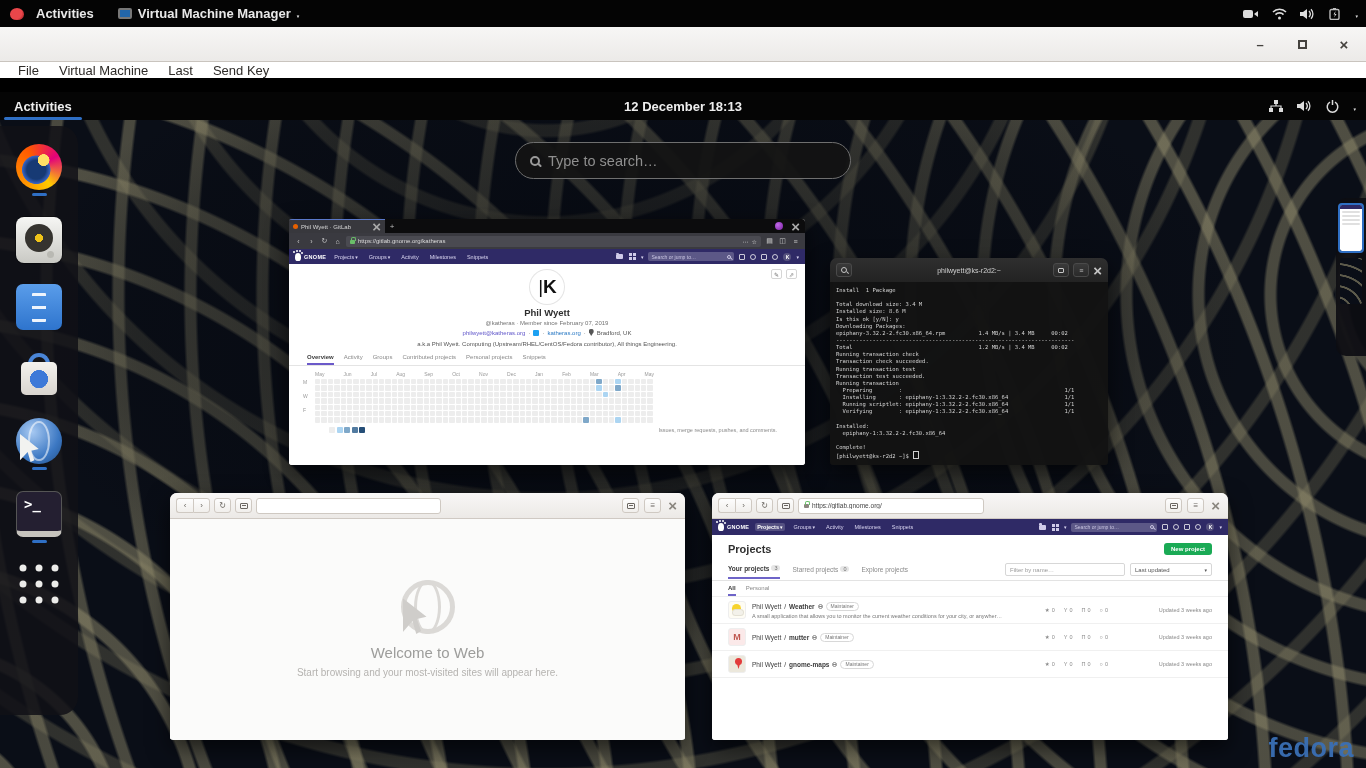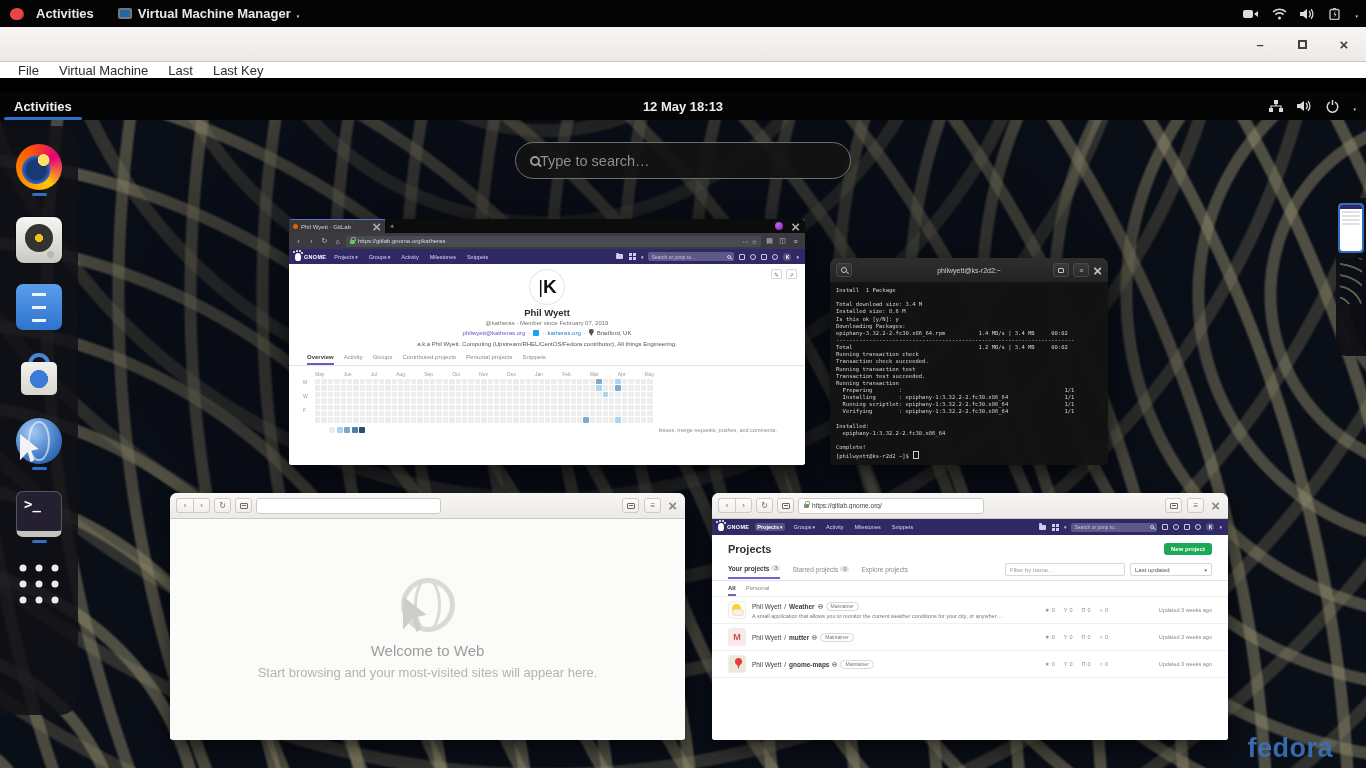--- a/index.html
+++ b/index.html
@@ -35,21 +35,21 @@
       repeating-radial-gradient(circle at 106% 30%, rgba(0,0,0,0) 0 26px, rgba(148,142,110,.46) 29px 38px, rgba(0,0,0,0) 41px 72px),
       repeating-radial-gradient(circle at 40% -28%, rgba(0,0,0,0) 0 36px, rgba(122,117,90,.34) 39px 49px, rgba(0,0,0,0) 52px 92px),
       #0a0e17;}
   .g-topbar{position:absolute;left:0;top:0;width:1366px;height:28px;background:#050505;color:#eee;display:flex;align-items:center;}
   .g-activities{font-size:13px;font-weight:700;padding:0 14px;height:100%;display:flex;align-items:center;position:relative;}
   .g-activities .underline{position:absolute;left:4px;right:4px;bottom:0;height:3px;background:#2f6fc4;border-radius:2px;}
   .g-clock{position:absolute;left:0;right:0;text-align:center;font-size:13px;font-weight:700;}
   .g-tray{position:absolute;right:10px;top:0;height:28px;display:flex;align-items:center;gap:14px;}
   
   .g-search{position:absolute;left:515px;top:50px;width:336px;height:37px;border:1px solid #6f6f6f;border-radius:19px;
-    background:rgba(20,20,20,.92);display:flex;align-items:center;padding:16px 14px;gap:0;}
+    background:rgba(20,20,20,.92);display:flex;align-items:center;padding:16px 14px;gap:8px;}
   .g-search input{background:transparent;border:none;outline:none;color:#a8a8a8;font-size:14.5px;width:100%;font-family:inherit;}
   .g-search input::placeholder{color:#8f8f8f;}
   .mag{width:10px;height:10px;border:2px solid #9a9a9a;border-radius:50%;position:relative;flex:none;}
   .mag::after{content:"";position:absolute;width:5px;height:2px;background:#9a9a9a;transform:rotate(45deg);right:-4px;bottom:-2px;border-radius:1px;}
   
   .dock{position:absolute;left:0;top:34px;width:78px;height:589px;background:rgba(16,16,22,.85);
     border-radius:0 18px 18px 0;display:flex;flex-direction:column;align-items:center;padding-top:18px;gap:21px;}
   .dock-item{width:50px;display:flex;flex-direction:column;align-items:center;position:relative;}
   .dock-glyph{width:46px;height:46px;position:relative;}
   .run-indicator{display:none;width:15px;height:3px;border-radius:2px;background:#2f6fc4;margin-top:3px;}
@@ -189,21 +189,21 @@
   .i-fwd::before{content:"\203A";}
   .i-reload::before{content:"\21BB";}
   
   .ep-welcome{height:220px;display:flex;flex-direction:column;align-items:center;justify-content:center;background:#fbfbfa;}
   .web-logo{width:54px;height:54px;position:relative;margin-bottom:10px;}
   .web-logo .circ{position:absolute;inset:0;border:5px solid #dbd9d6;border-radius:50%;}
   .web-logo .merid{position:absolute;left:25%;top:0;width:50%;height:100%;border:3px solid #dbd9d6;border-radius:50%;}
   .web-logo .arrow{position:absolute;left:2px;top:18px;width:30px;height:36px;background:#cfcdca;
     clip-path:polygon(0 0,80% 52%,48% 58%,62% 92%,46% 100%,33% 64%,0 96%);}
   .ep-welcome-title{font-size:15px;font-weight:400;color:#9d9d9b;}
-  .ep-welcome-sub{font-size:13px;color:#b5b3b0;margin-top:6px;}
+  .ep-welcome-sub{font-size:10px;color:#b5b3b0;margin-top:6px;}
   
   .pj-content{height:205px;background:#fff;position:relative;}
   .pj-head{display:flex;align-items:center;padding:8px 16px 0 16px;}
   .pj-title{font-size:11px;font-weight:700;color:#303030;}
   .pj-new{margin-left:auto;background:#1aaa55;color:#fff;font-size:6px;font-weight:700;padding:3px 7px;border-radius:3px;}
   .pj-tabs-row{display:flex;align-items:center;padding:8px 16px 0 16px;border-bottom:1px solid #e3e3e3;}
   .pj-tabs{display:flex;gap:12px;}
   .pj-tab{font-size:6.5px;color:#8a8a8a;display:flex;align-items:center;gap:2px;padding-bottom:5px;}
   .pj-tab.active{color:#3a3a3a;font-weight:700;border-bottom:2px solid #6e64c8;}
   .pj-count{background:#e6e6e6;color:#707070;font-size:5.5px;border-radius:6px;padding:0 3px;font-weight:400;}
@@ -238,21 +238,21 @@
   
   .ws{position:absolute;right:0;top:106px;width:30px;height:158px;background:rgba(13,13,18,.92);border-radius:10px 0 0 10px;
     display:flex;flex-direction:column;align-items:center;gap:7px;padding-top:7px;}
   .ws-thumb{width:22px;height:46px;border-radius:2px;overflow:hidden;background:#fff;}
   .ws-thumb.active{outline:2px solid #2f6fc4;}
   .ws-mini-bar{height:4px;background:#2f2a66;}
   .ws-mini-line{height:2px;margin:2px 2px 0 2px;background:#e0e0e0;border-radius:1px;}
   .ws-thumb.empty{background:
     repeating-radial-gradient(circle at -20% 120%, rgba(0,0,0,0) 0 4px, rgba(148,142,110,.6) 4.5px 6px, rgba(0,0,0,0) 6.5px 11px),#0a0e17;}
   
-  .fedora-brand{position:absolute;right:33px;bottom:4px;font-size:27px;font-weight:700;color:#3a6fb5;letter-spacing:.5px;opacity:.95;
+  .fedora-brand{position:absolute;right:12px;bottom:4px;font-size:27px;font-weight:700;color:#3a6fb5;letter-spacing:.5px;opacity:.95;
     font-family:"Liberation Sans",sans-serif;}
   .ic-svg{display:block;}
 </style>
 </head>
 <body>
 
 <div class="host-bar">
   <div class="host-left">
     <span class="distro-dot"></span>
     <span class="host-activities">Activities</span>
@@ -289,31 +289,31 @@
   <div class="vm-controls">
     <span class="wc i-min"></span>
     <span class="wc"><span class="i-maxbox"></span></span>
     <span class="wc i-close"></span>
   </div>
 </div>
 <div class="vm-menubar" id="vm-menus">
     <span class="vm-menu-item">File</span>
     <span class="vm-menu-item">Virtual Machine</span>
     <span class="vm-menu-item">Last</span>
-    <span class="vm-menu-item">Last Key</span>
+    <span class="vm-menu-item">Send Key</span>
   </div>
 
 <div class="guest">
 
   <div class="g-topbar">
     <span class="g-activities">
       <span>Activities</span>
       <span class="underline"></span>
     </span>
-    <span class="g-clock">12 May 18:13</span>
+    <span class="g-clock">12 December 18:13</span>
     <div class="g-tray">
       <svg class="ic-svg" width="14" height="12" viewBox="0 0 14 12">
           <rect x="5" y="0" width="4" height="4" fill="#dcdcdc"></rect>
           <rect x="0" y="8" width="4" height="4" fill="#dcdcdc"></rect>
           <rect x="10" y="8" width="4" height="4" fill="#dcdcdc"></rect>
           <path d="M7 4v2M2 8V6h10v2" stroke="#dcdcdc" stroke-width="1.2" fill="none"></path>
         </svg>
       <svg class="ic-svg" width="15" height="12" viewBox="0 0 15 12">
           <path d="M0 4h3l4-3v10L3 8H0z" fill="#dcdcdc"></path>
           <path d="M9 3a4.5 4.5 0 0 1 0 6M11 1.2a7 7 0 0 1 0 9.6" stroke="#dcdcdc" stroke-width="1.3" fill="none"></path>

